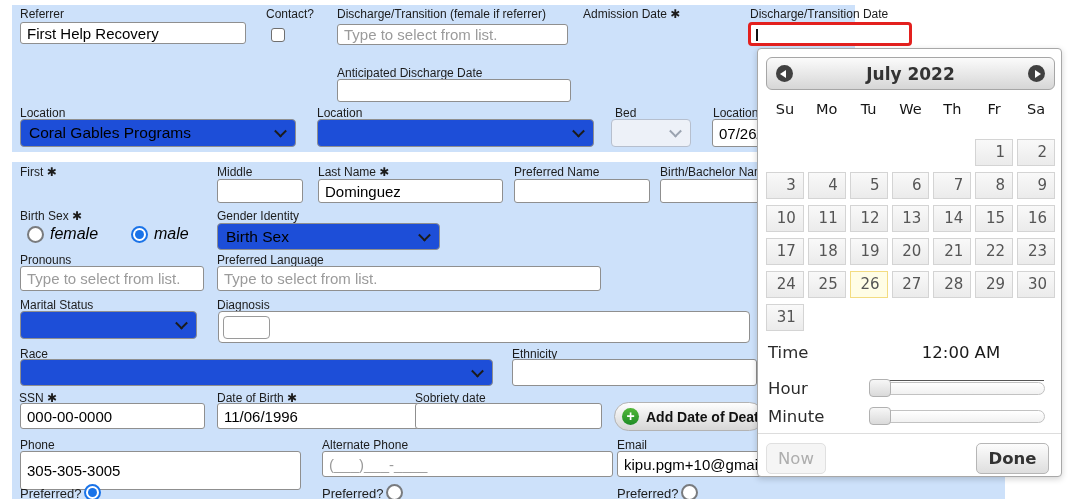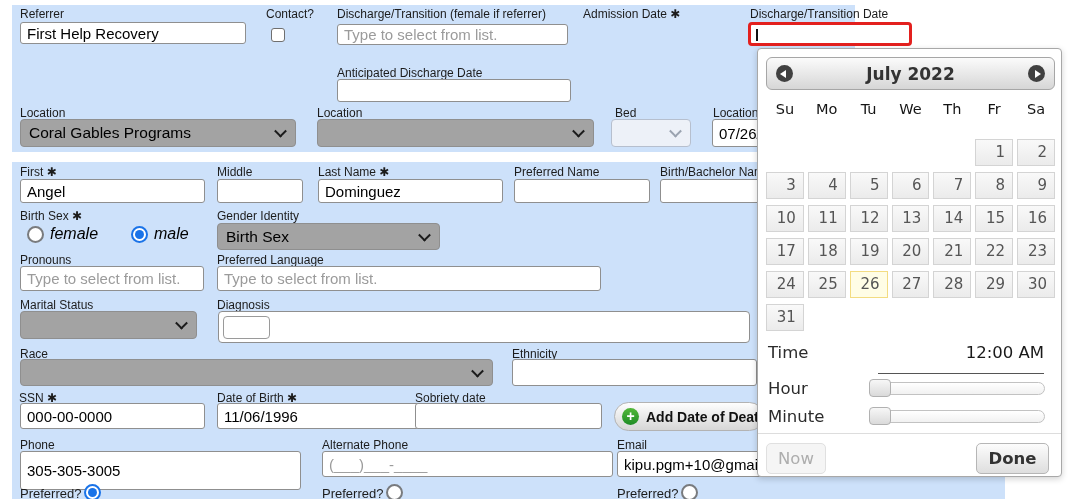--- a/index.html
+++ b/index.html
@@ -7,21 +7,21 @@
           font-family:"Liberation Sans","DejaVu Sans",sans-serif; }
   .panel { position:absolute; background:#cde1fa; }
   .lbl { position:absolute; font-size:12px; color:#1c1c1c; white-space:nowrap; }
   .lbl.sm { font-size:13px; }
   .inp { position:absolute; box-sizing:border-box; border:1px solid #8f8f8f; border-radius:3px;
          background:#fff; font-family:inherit; font-size:15px; color:#000; padding:0 6px; outline:none; }
   .inp::placeholder { color:#9b9b9b; opacity:1; }
   .inp.gray { color:#9b9b9b; }
   .focus-red { position:absolute; box-sizing:border-box; border:3px solid #e3201e; border-radius:4px; background:#fff; }
   .caret { position:absolute; left:5px; top:4px; width:1.5px; height:12px; background:#111; }
-  .sel { position:absolute; box-sizing:border-box; border:1px solid #8f8f8f; border-radius:4px; background:#a3a3a3;
+  .sel { position:absolute; box-sizing:border-box; border:1px solid #8f8f8f; border-radius:4px; background:#1d4ed8;
          font-size:15.5px; color:#000; display:flex; align-items:center; padding:0 26px 0 8px; white-space:nowrap; overflow:hidden; }
   .chev { position:absolute; right:10px; top:50%; width:7px; height:7px;
           border-right:2.2px solid #1b1b1b; border-bottom:2.2px solid #1b1b1b; transform:translateY(-70%) rotate(45deg); }
   .sel.disabled { background:#edf1f8; border-color:#b6bfce; }
   .sel.disabled .chev { border-color:#9aa3b0; }
   .checkbox { position:absolute; box-sizing:border-box; width:14px; height:14px;
               border:1.5px solid #6f6f6f; border-radius:3px; background:#fff; }
   .radio { position:absolute; box-sizing:border-box; width:17px; height:17px;
            border:2px solid #797b7e; border-radius:50%; background:#fff; }
   .radio.checked { border-color:#1a73e8; }
@@ -53,22 +53,22 @@
   .cal-dow { position:absolute; left:8px; top:52px; width:289px; display:grid;
              grid-template-columns:repeat(7,1fr); gap:0 4px; }
   .cal-dow span { text-align:center; font-weight:normal; font-size:14.5px; color:#141414; }
   .cal-grid { position:absolute; left:8px; top:90px; width:289px; display:grid;
               grid-template-columns:repeat(7,1fr); gap:6px 4px; }
   .cal-cell { height:27px; box-sizing:border-box; }
   .cal-cell.day { border:1px solid #d4d4d4; background:linear-gradient(#f9f9f9,#ebebeb); color:#555;
                   font-size:15px; line-height:25px; text-align:right; padding-right:7px; cursor:pointer; }
   .cal-cell.day.today { background:#fffde6; border-color:#f3dc82; }
   .cal-time-lbl { position:absolute; font-size:16.5px; color:#2b2b2b; }
-  .cal-time-val { position:absolute; left:120px; top:294px; width:166px; text-align:right; font-size:16.5px;
-                  color:#1a1a1a; border-bottom:1px solid #555; padding-bottom:11px; }
+  .cal-time-val { position:absolute; left:120px; top:294px; width:166px; text-align:center; font-size:16.5px;
+                  color:#1a1a1a; border-bottom:1px solid #555; padding-bottom:18px; }
   .slider-track { position:absolute; width:174px; height:13px; box-sizing:border-box;
                   border:1px solid #c2c2c2; border-radius:7px; background:linear-gradient(#fff,#f1f1f1); }
   .slider-handle { position:absolute; width:22px; height:18px; box-sizing:border-box;
                    border:1px solid #b1b1b1; border-radius:4px; background:linear-gradient(#f7f7f7,#dadada); cursor:pointer; }
   .cal-divider { position:absolute; left:0; right:0; top:384px; border-top:1px solid #ddd; }
   .cal-btn { position:absolute; top:394px; height:31px; box-sizing:border-box; border-radius:5px;
              display:flex; align-items:center; justify-content:center; font-size:16.5px; cursor:pointer; }
   .cal-btn.now { left:8px; width:60px; background:#f5f5f5; border:1px solid #e0e0e0; color:#adadad; }
   .cal-btn.done { left:218px; width:73px; background:linear-gradient(#fcfcfc,#dedede); border:1px solid #b6b6b6;
                   color:#333; font-weight:bold; }
@@ -108,21 +108,20 @@
   </div>
   <span class="lbl" style="left:615px;top:106px">Bed</span>
   <div class="sel disabled" style="left:611px;top:119px;width:80px;height:28px">
     <span></span>
     <span class="chev"></span>
   </div>
   <span class="lbl" style="left:713px;top:106px">Location Date</span>
   <input class="inp" style="left: 712px; top: 119px; width: 130px; height: 28px;" value="07/26/2022">
 
   <span class="lbl" style="left:20px;top:165px">First ✱</span>
-  <input class="inp" style="left: 20px; top: 179px; width: 185px; height: 24px;" value="Angel">
   <span class="lbl" style="left:217px;top:165px">Middle</span>
   <input class="inp" style="left: 217px; top: 179px; width: 86px; height: 24px;">
   <span class="lbl" style="left:318px;top:165px">Last Name ✱</span>
   <input class="inp" style="left: 318px; top: 179px; width: 185px; height: 24px;" value="Dominguez">
   <span class="lbl" style="left:514px;top:165px">Preferred Name</span>
   <input class="inp" style="left: 514px; top: 179px; width: 136px; height: 24px;">
   <span class="lbl" style="left:660px;top:165px">Birth/Bachelor Name</span>
   <input class="inp" style="left: 660px; top: 179px; width: 120px; height: 24px;">
 
   <span class="lbl" style="left:20px;top:209px">Birth Sex ✱</span>

